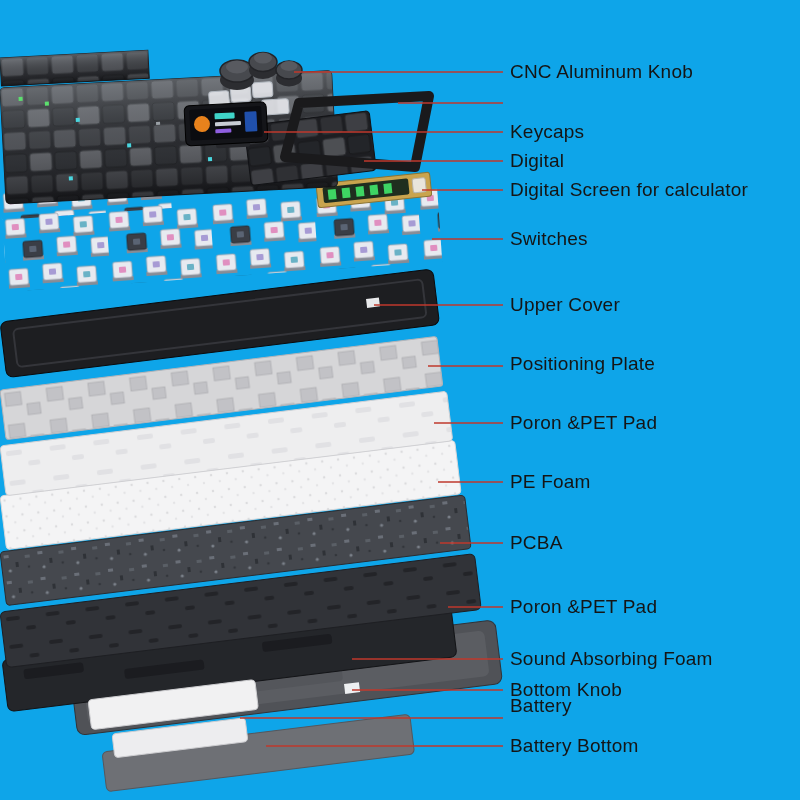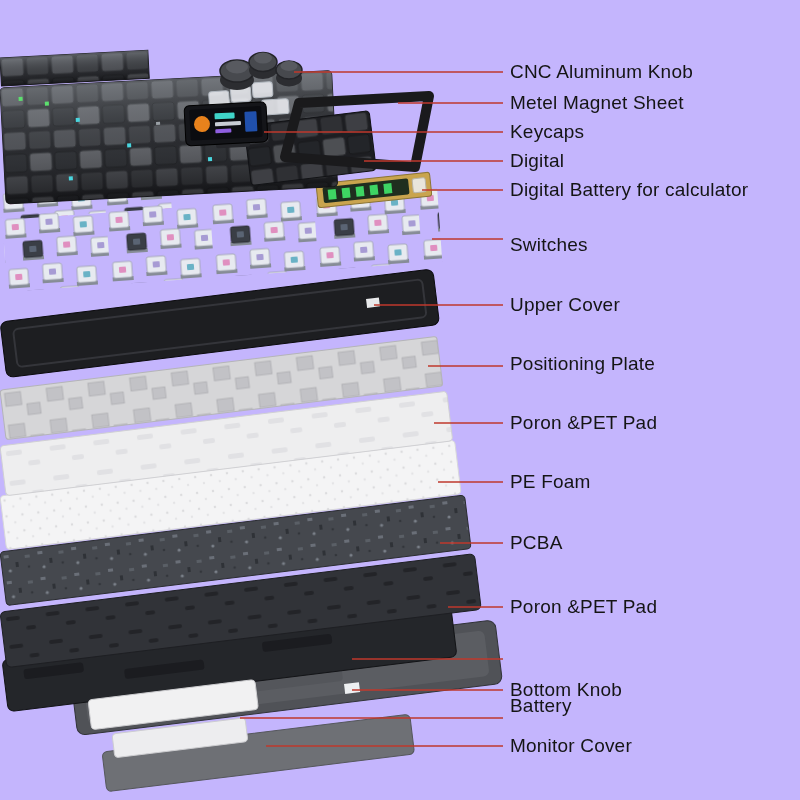--- a/index.html
+++ b/index.html
@@ -1,17 +1,17 @@
 <!DOCTYPE html>
 <html><head>
 <meta charset="utf-8">
 <style>
   html,body{margin:0;padding:0}
   body{width:800px;height:800px;background:#ffffff;font-family:"Liberation Sans",sans-serif}
-  .canvas{position:relative;width:800px;height:800px;overflow:hidden;background:#c4b5fd}
+  .canvas{position:relative;width:800px;height:800px;overflow:hidden;background:#0ea5e9}
   .art{position:absolute;left:0;top:0}
   .label{
     position:absolute;left:510px;transform:translateY(-50%);
     font-size:19px;font-weight:500;color:#151515;white-space:nowrap;letter-spacing:.2px
   }
 </style>
 </head>
 <body>
 
 <div class="canvas">
@@ -226,28 +226,28 @@
       <line x1="440" y1="543" x2="503" y2="543"></line>
       <line x1="448" y1="607" x2="503" y2="607"></line>
       <line x1="352" y1="659" x2="503" y2="659"></line>
       <line x1="352" y1="690" x2="503" y2="690"></line>
       <line x1="240" y1="718" x2="503" y2="718"></line>
       <line x1="266" y1="746" x2="503" y2="746"></line>
     </g>
   </svg>
 
   <div class="label" style="top:72px">CNC Aluminum Knob</div>
-  <div class="label" style="top:103px">Metel Magnet Sheet</div>
   <div class="label" style="top:132px">Keycaps</div>
   <div class="label" style="top:161px">Digital</div>
-  <div class="label" style="top:190px">Digital Battery for calculator</div>
-  <div class="label" style="top:245px">Switches</div>
+  <div class="label" style="top:190px">Digital Screen for calculator</div>
+  <div class="label" style="top:239px">Switches</div>
   <div class="label" style="top:305px">Upper Cover</div>
   <div class="label" style="top:364px">Positioning Plate</div>
   <div class="label" style="top:423px">Poron &amp;PET Pad</div>
   <div class="label" style="top:482px">PE Foam</div>
   <div class="label" style="top:543px">PCBA</div>
   <div class="label" style="top:607px">Poron &amp;PET Pad</div>
+  <div class="label" style="top:659px">Sound Absorbing Foam</div>
   <div class="label" style="top:690px">Bottom Knob</div>
   <div class="label" style="top:706px">Battery</div>
-  <div class="label" style="top:746px">Monitor Cover</div>
+  <div class="label" style="top:746px">Battery Bottom</div>
 
 </div>
 
 </body></html>

